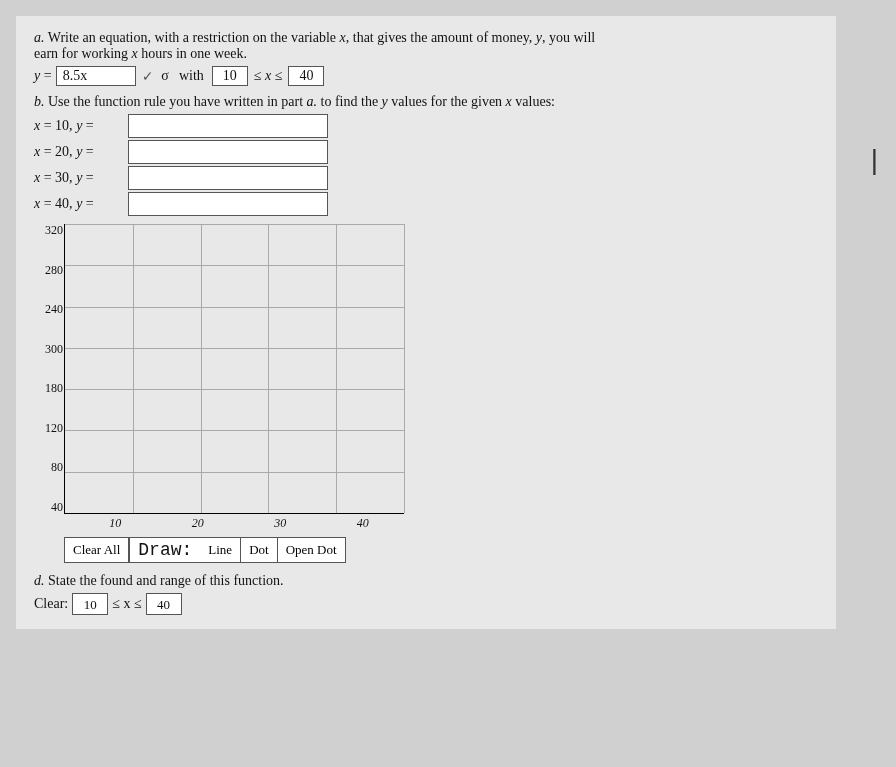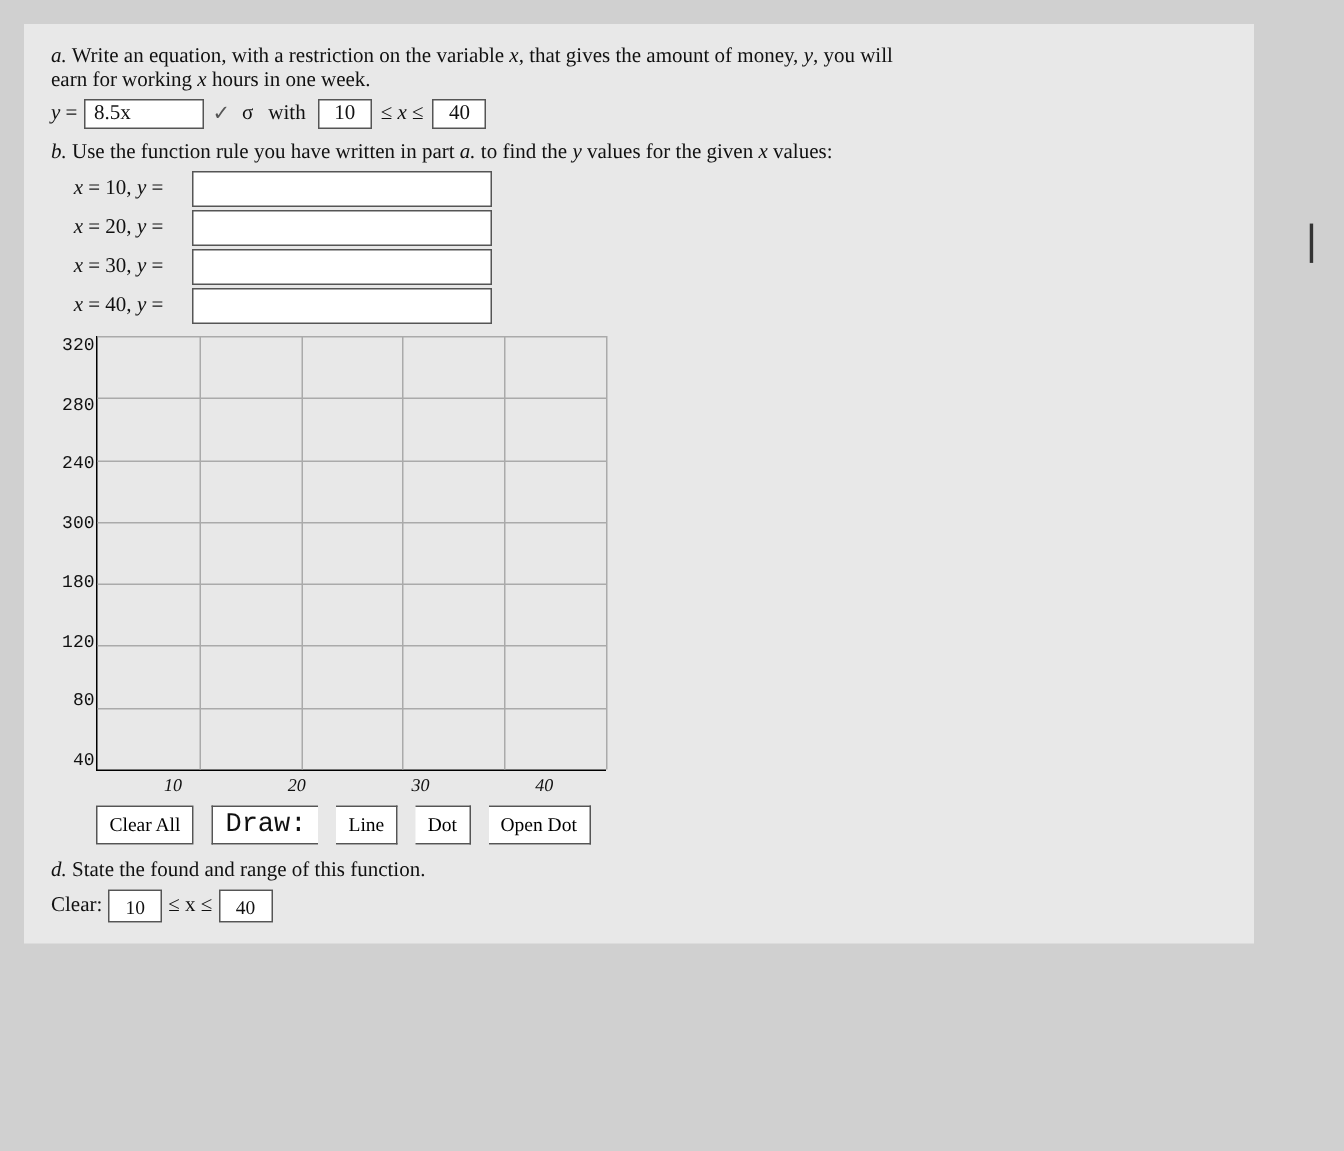--- a/index.html
+++ b/index.html
@@ -72,21 +72,20 @@
     .b-rows {
       display: flex;
       flex-direction: column;
       gap: 2px;
       position: relative;
     }
     .b-row {
       display: flex;
       align-items: center;
       gap: 4px;
-      text-align: center;
     }
     .b-row-label {
       font-size: 14px;
       min-width: 90px;
     }
     .b-input {
       border: 1px solid #555;
       background: #fff;
       width: 200px;
       height: 24px;
@@ -127,21 +126,20 @@
       height: 100%;
       display: flex;
       flex-direction: column;
       justify-content: space-between;
     }
     .y-label {
       font-size: 12px;
       text-align: right;
       width: 30px;
       line-height: 1;
-      font-family: Liberation Mono, monospace;
     }
     .grid-lines-h {
       position: absolute;
       top: 0; left: 0; right: 0; bottom: 0;
     }
     .grid-line-h {
       position: absolute;
       left: 0; right: 0;
       height: 1px;
       background: #aaa;
@@ -163,21 +161,21 @@
     }
     .x-label {
       font-size: 12px;
       font-style: italic;
     }
     .draw-controls {
       display: flex;
       flex-direction: row;
       margin-left: 30px;
       margin-top: 6px;
-      gap: 12px;
+      gap: 0;
       width: 340px;
     }
     .draw-btn {
       border: 1px solid #555;
       background: #fff;
       padding: 2px 8px;
       font-size: 13px;
       font-family: 'Times New Roman', Times, serif;
       cursor: pointer;
       white-space: nowrap;

